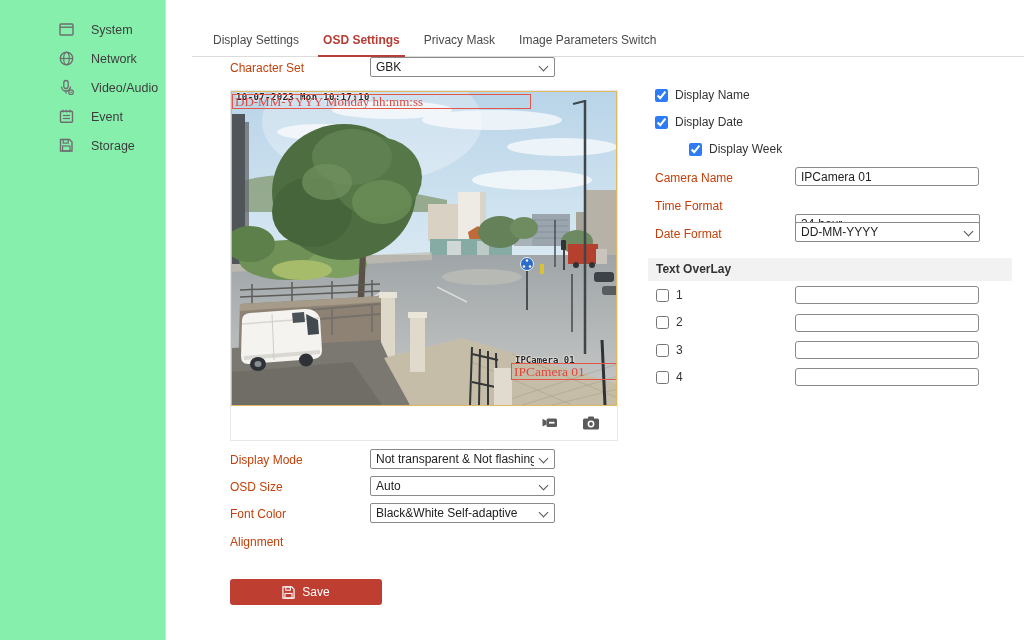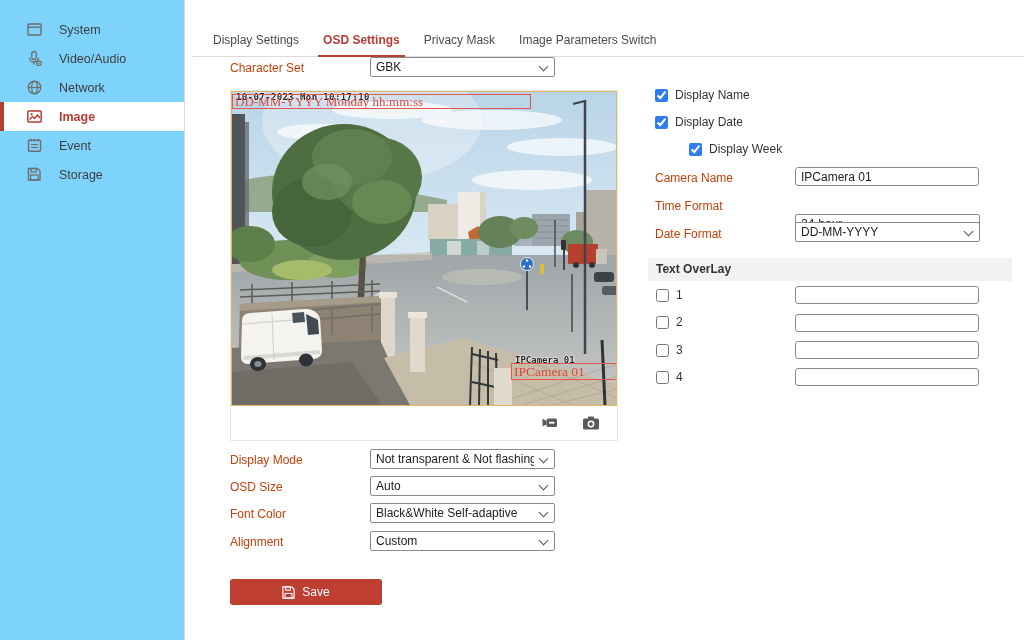--- a/index.html
+++ b/index.html
@@ -1,22 +1,22 @@
 <!DOCTYPE html>
 <html><head>
 <meta charset="utf-8">
 <style>
   * { margin:0; padding:0; box-sizing:border-box; }
   html,body { background:#fff; }
   .page { position:relative; width:1024px; height:640px; background:#fff;
           font-family:"Liberation Sans", sans-serif; overflow:hidden; color:#333; }
 
   
-  .sidebar { position:absolute; left:0; top:0; width:185px; height:640px;
-             background:#7dd3fc; border-right:1px solid #dcdcdc; padding-top:15px; }
+  .sidebar { position:absolute; left:0; top:0; width:166px; height:640px;
+             background:#86efac; border-right:1px solid #dcdcdc; padding-top:15px;padding-left:32px; }
   .side-item { position:relative; height:29px; display:flex; align-items:center;
                padding-left:26px; gap:16px; font-size:12.5px; color:#3d3d3d; cursor:pointer; }
   .side-item.active { background:#fff; color:#b83d35; font-weight:bold;
                       border-left:4px solid #b83d35; padding-left:22px; }
   .side-icon { width:17px; height:17px; display:flex; align-items:center; flex:0 0 17px; }
   .side-icon svg { width:17px; height:17px; }
 
   
   .tabs { position:absolute; left:192px; top:16px; width:832px; height:41px;
           border-bottom:1px solid #dcdcdc; display:flex; align-items:flex-end; padding-left:11px; }
@@ -84,48 +84,38 @@
         <svg viewBox="0 0 17 17">
             <rect x="2" y="3" width="13" height="11" rx="1" fill="none" stroke="#6e6e6e" stroke-width="1.4"></rect>
             <line x1="2" y1="6.2" x2="15" y2="6.2" stroke="#6e6e6e" stroke-width="1.4"></line>
           </svg>
       </span>
       <span>System</span>
     </div>
     <div class="side-item">
       <span class="side-icon">
         <svg viewBox="0 0 17 17">
+            <circle cx="8.5" cy="8.5" r="6.2" fill="none" stroke="#6e6e6e" stroke-width="1.4"></circle>
+            <ellipse cx="8.5" cy="8.5" rx="2.8" ry="6.2" fill="none" stroke="#6e6e6e" stroke-width="1.2"></ellipse>
+            <line x1="2.3" y1="8.5" x2="14.7" y2="8.5" stroke="#6e6e6e" stroke-width="1.2"></line>
+          </svg>
+      </span>
+      <span>Network</span>
+    </div>
+    <div class="side-item">
+      <span class="side-icon">
+        <svg viewBox="0 0 17 17">
             <rect x="5.8" y="1.5" width="4.4" height="8" rx="2.2" fill="none" stroke="#6e6e6e" stroke-width="1.3"></rect>
             <path d="M3.5,7.5 a4.5,4.5 0 0 0 9,0" fill="none" stroke="#6e6e6e" stroke-width="1.3"></path>
             <line x1="8" y1="12" x2="8" y2="14.5" stroke="#6e6e6e" stroke-width="1.3"></line>
             <circle cx="13" cy="13.2" r="2.3" fill="none" stroke="#6e6e6e" stroke-width="1.2"></circle>
             <circle cx="13" cy="13.2" r="0.8" fill="#6e6e6e"></circle>
           </svg>
       </span>
       <span>Video/Audio</span>
-    </div>
-    <div class="side-item">
-      <span class="side-icon">
-        <svg viewBox="0 0 17 17">
-            <circle cx="8.5" cy="8.5" r="6.2" fill="none" stroke="#6e6e6e" stroke-width="1.4"></circle>
-            <ellipse cx="8.5" cy="8.5" rx="2.8" ry="6.2" fill="none" stroke="#6e6e6e" stroke-width="1.2"></ellipse>
-            <line x1="2.3" y1="8.5" x2="14.7" y2="8.5" stroke="#6e6e6e" stroke-width="1.2"></line>
-          </svg>
-      </span>
-      <span>Network</span>
-    </div>
-    <div class="side-item active">
-      <span class="side-icon">
-        <svg viewBox="0 0 17 17">
-            <rect x="1.8" y="3" width="13.4" height="11" rx="1" fill="none" stroke="#b83d35" stroke-width="1.5"></rect>
-            <path d="M3.5,11.5 l3,-3 2,2 3,-3.5 2.5,3" fill="none" stroke="#b83d35" stroke-width="1.4"></path>
-            <circle cx="5.6" cy="6.3" r="1.1" fill="#b83d35"></circle>
-          </svg>
-      </span>
-      <span>Image</span>
     </div>
     <div class="side-item">
       <span class="side-icon">
         <svg viewBox="0 0 17 17">
             <rect x="2.5" y="3.2" width="12" height="11" rx="1" fill="none" stroke="#6e6e6e" stroke-width="1.4"></rect>
             <line x1="5" y1="1.8" x2="5" y2="4.5" stroke="#6e6e6e" stroke-width="1.2"></line>
             <line x1="8.5" y1="1.8" x2="8.5" y2="4.5" stroke="#6e6e6e" stroke-width="1.2"></line>
             <line x1="12" y1="1.8" x2="12" y2="4.5" stroke="#6e6e6e" stroke-width="1.2"></line>
             <line x1="5" y1="7.5" x2="12" y2="7.5" stroke="#6e6e6e" stroke-width="1.2"></line>
             <line x1="5" y1="10.5" x2="12" y2="10.5" stroke="#6e6e6e" stroke-width="1.2"></line>
@@ -331,23 +321,20 @@
   </div>
   <div class="flabel" style="left:230px; top:480px;">OSD Size</div>
   <div class="sel" style="left:370px; top:476px;">
     <select><option>Auto</option></select>
   </div>
   <div class="flabel" style="left:230px; top:507px;">Font Color</div>
   <div class="sel" style="left:370px; top:503px;">
     <select><option>Black&amp;White Self-adaptive</option></select>
   </div>
   <div class="flabel" style="left:230px; top:535px;">Alignment</div>
-  <div class="sel" style="left:370px; top:531px;">
-    <select><option>Custom</option></select>
-  </div>
 
   <button class="save-btn">
     <svg width="13" height="13" viewBox="0 0 14 14">
         <path d="M1,1 h9.5 L13,3.5 V13 H1 z" fill="none" stroke="#fff" stroke-width="1.3"></path>
         <rect x="4" y="1" width="5" height="3.5" fill="none" stroke="#fff" stroke-width="1.1"></rect>
         <rect x="3.2" y="8" width="7.6" height="5" fill="none" stroke="#fff" stroke-width="1.1"></rect>
       </svg>
     <span>Save</span>
   </button>
 

